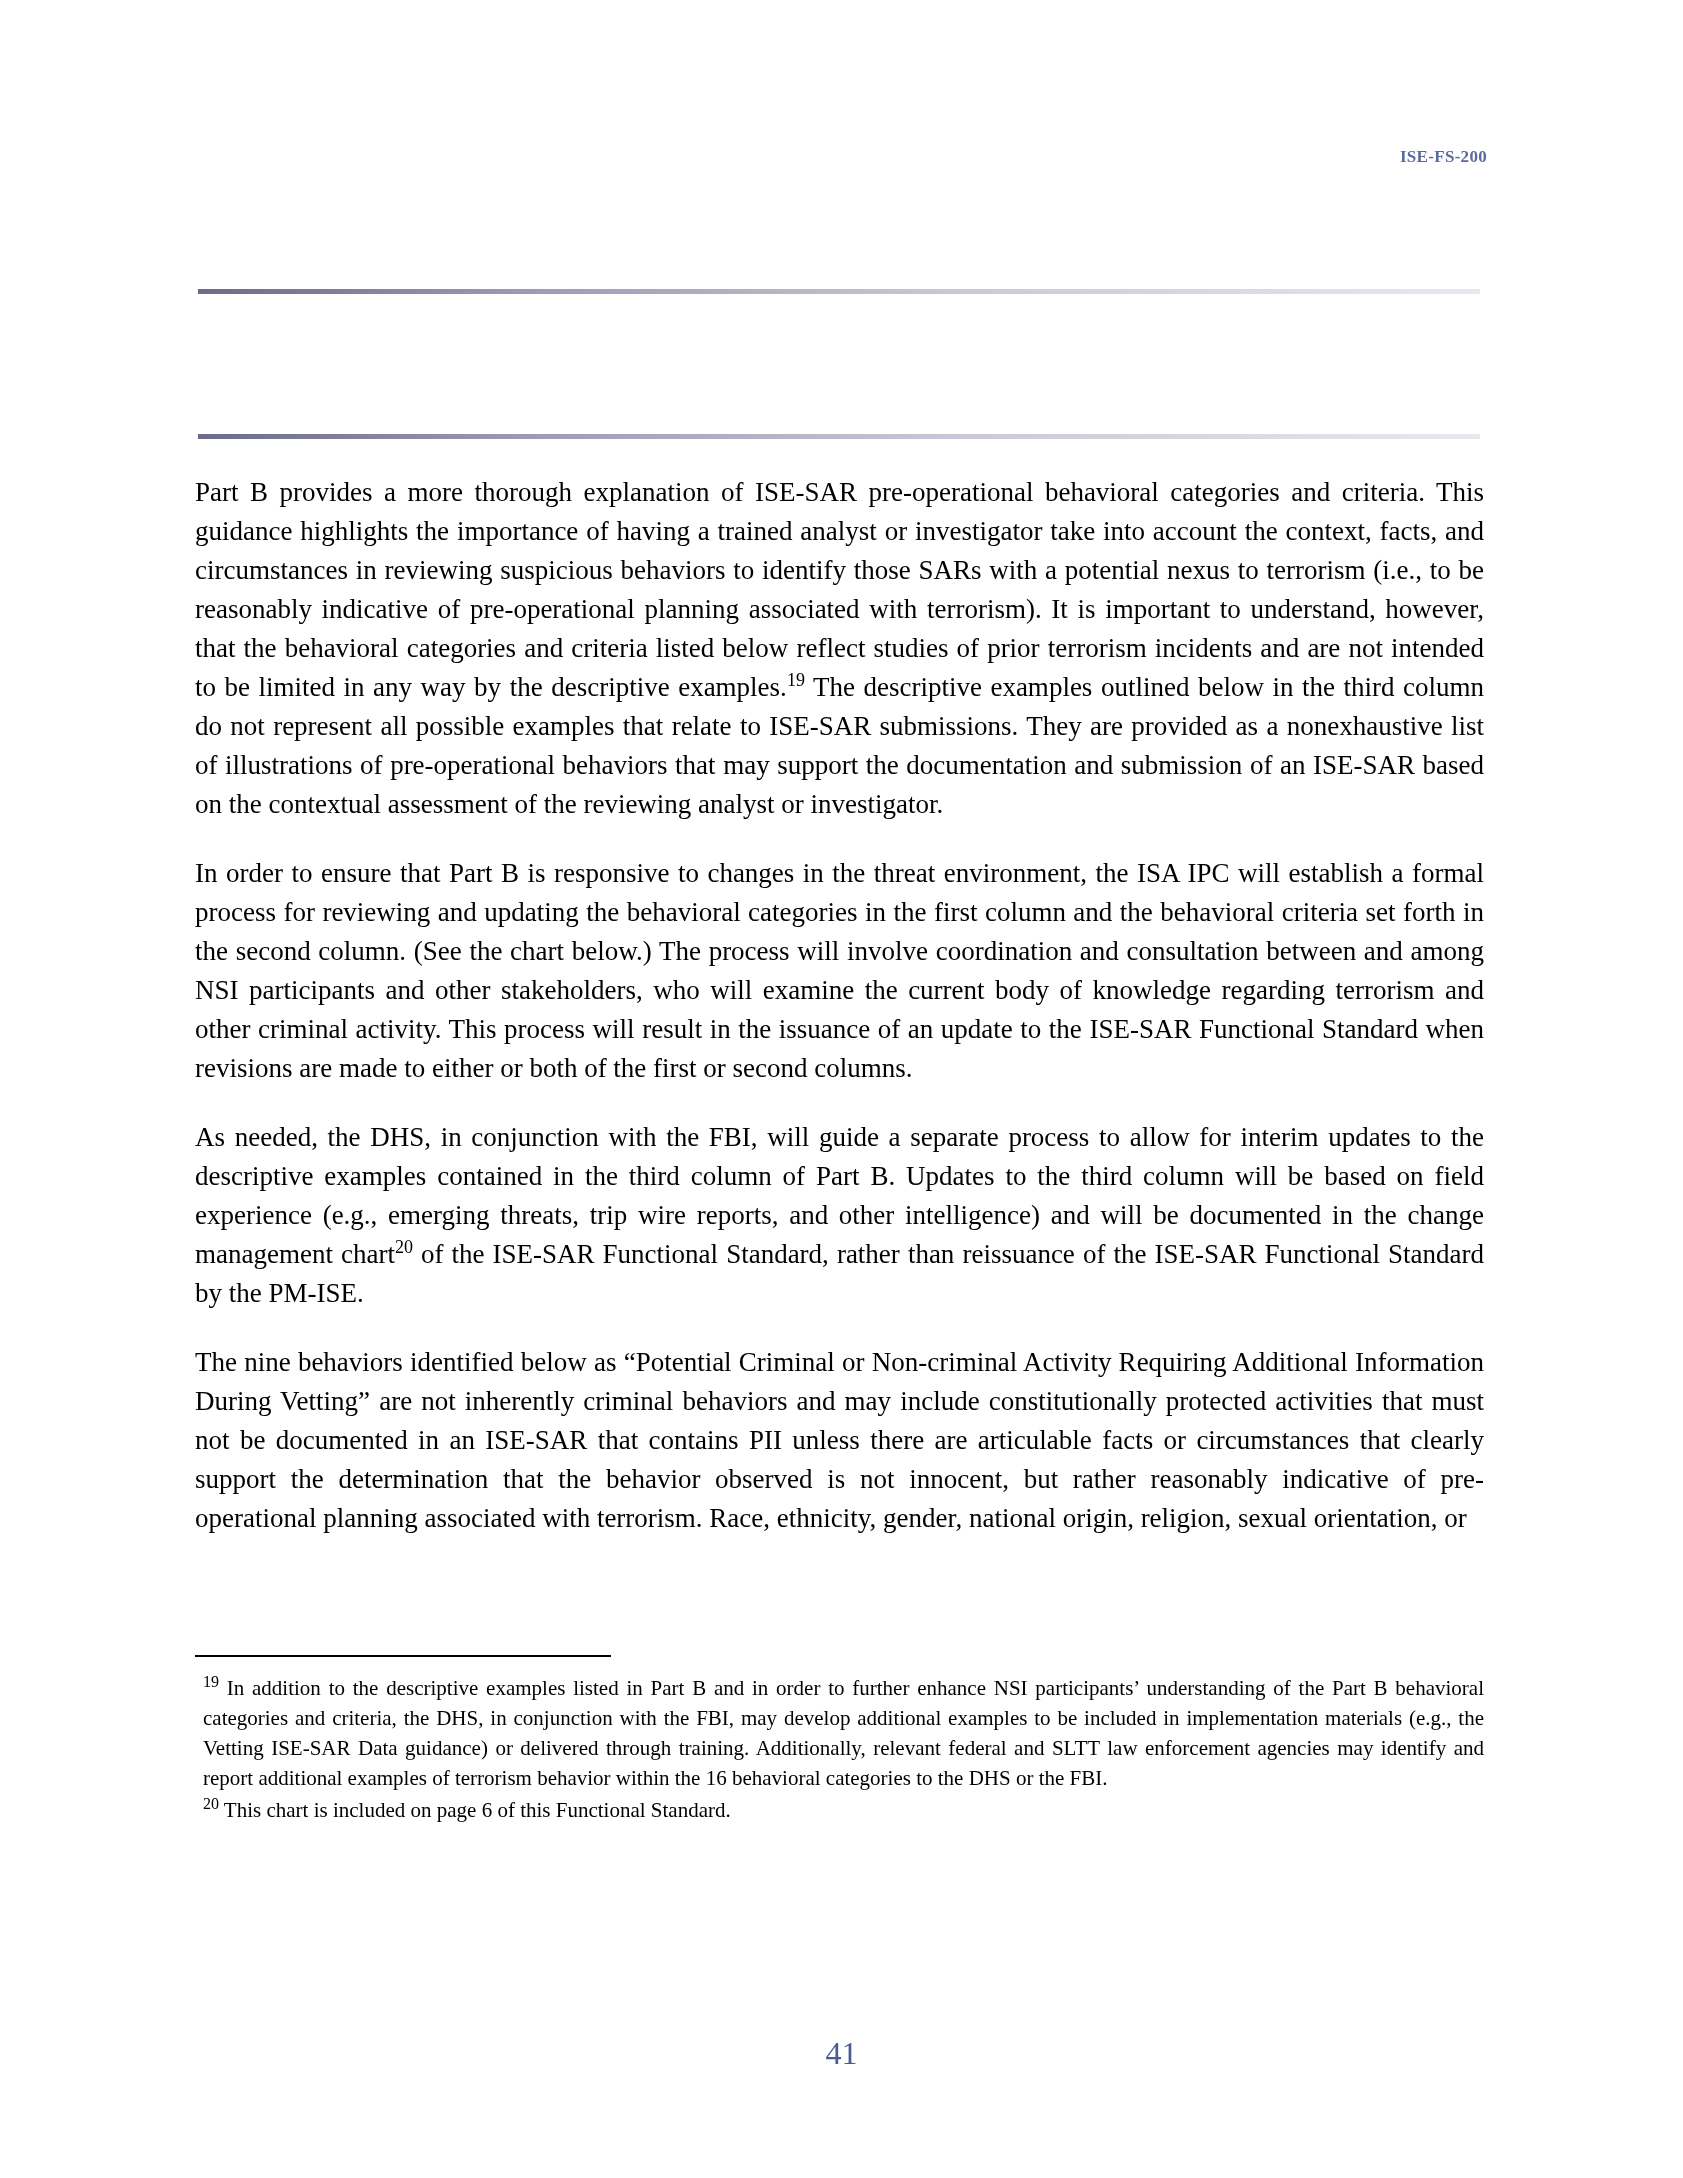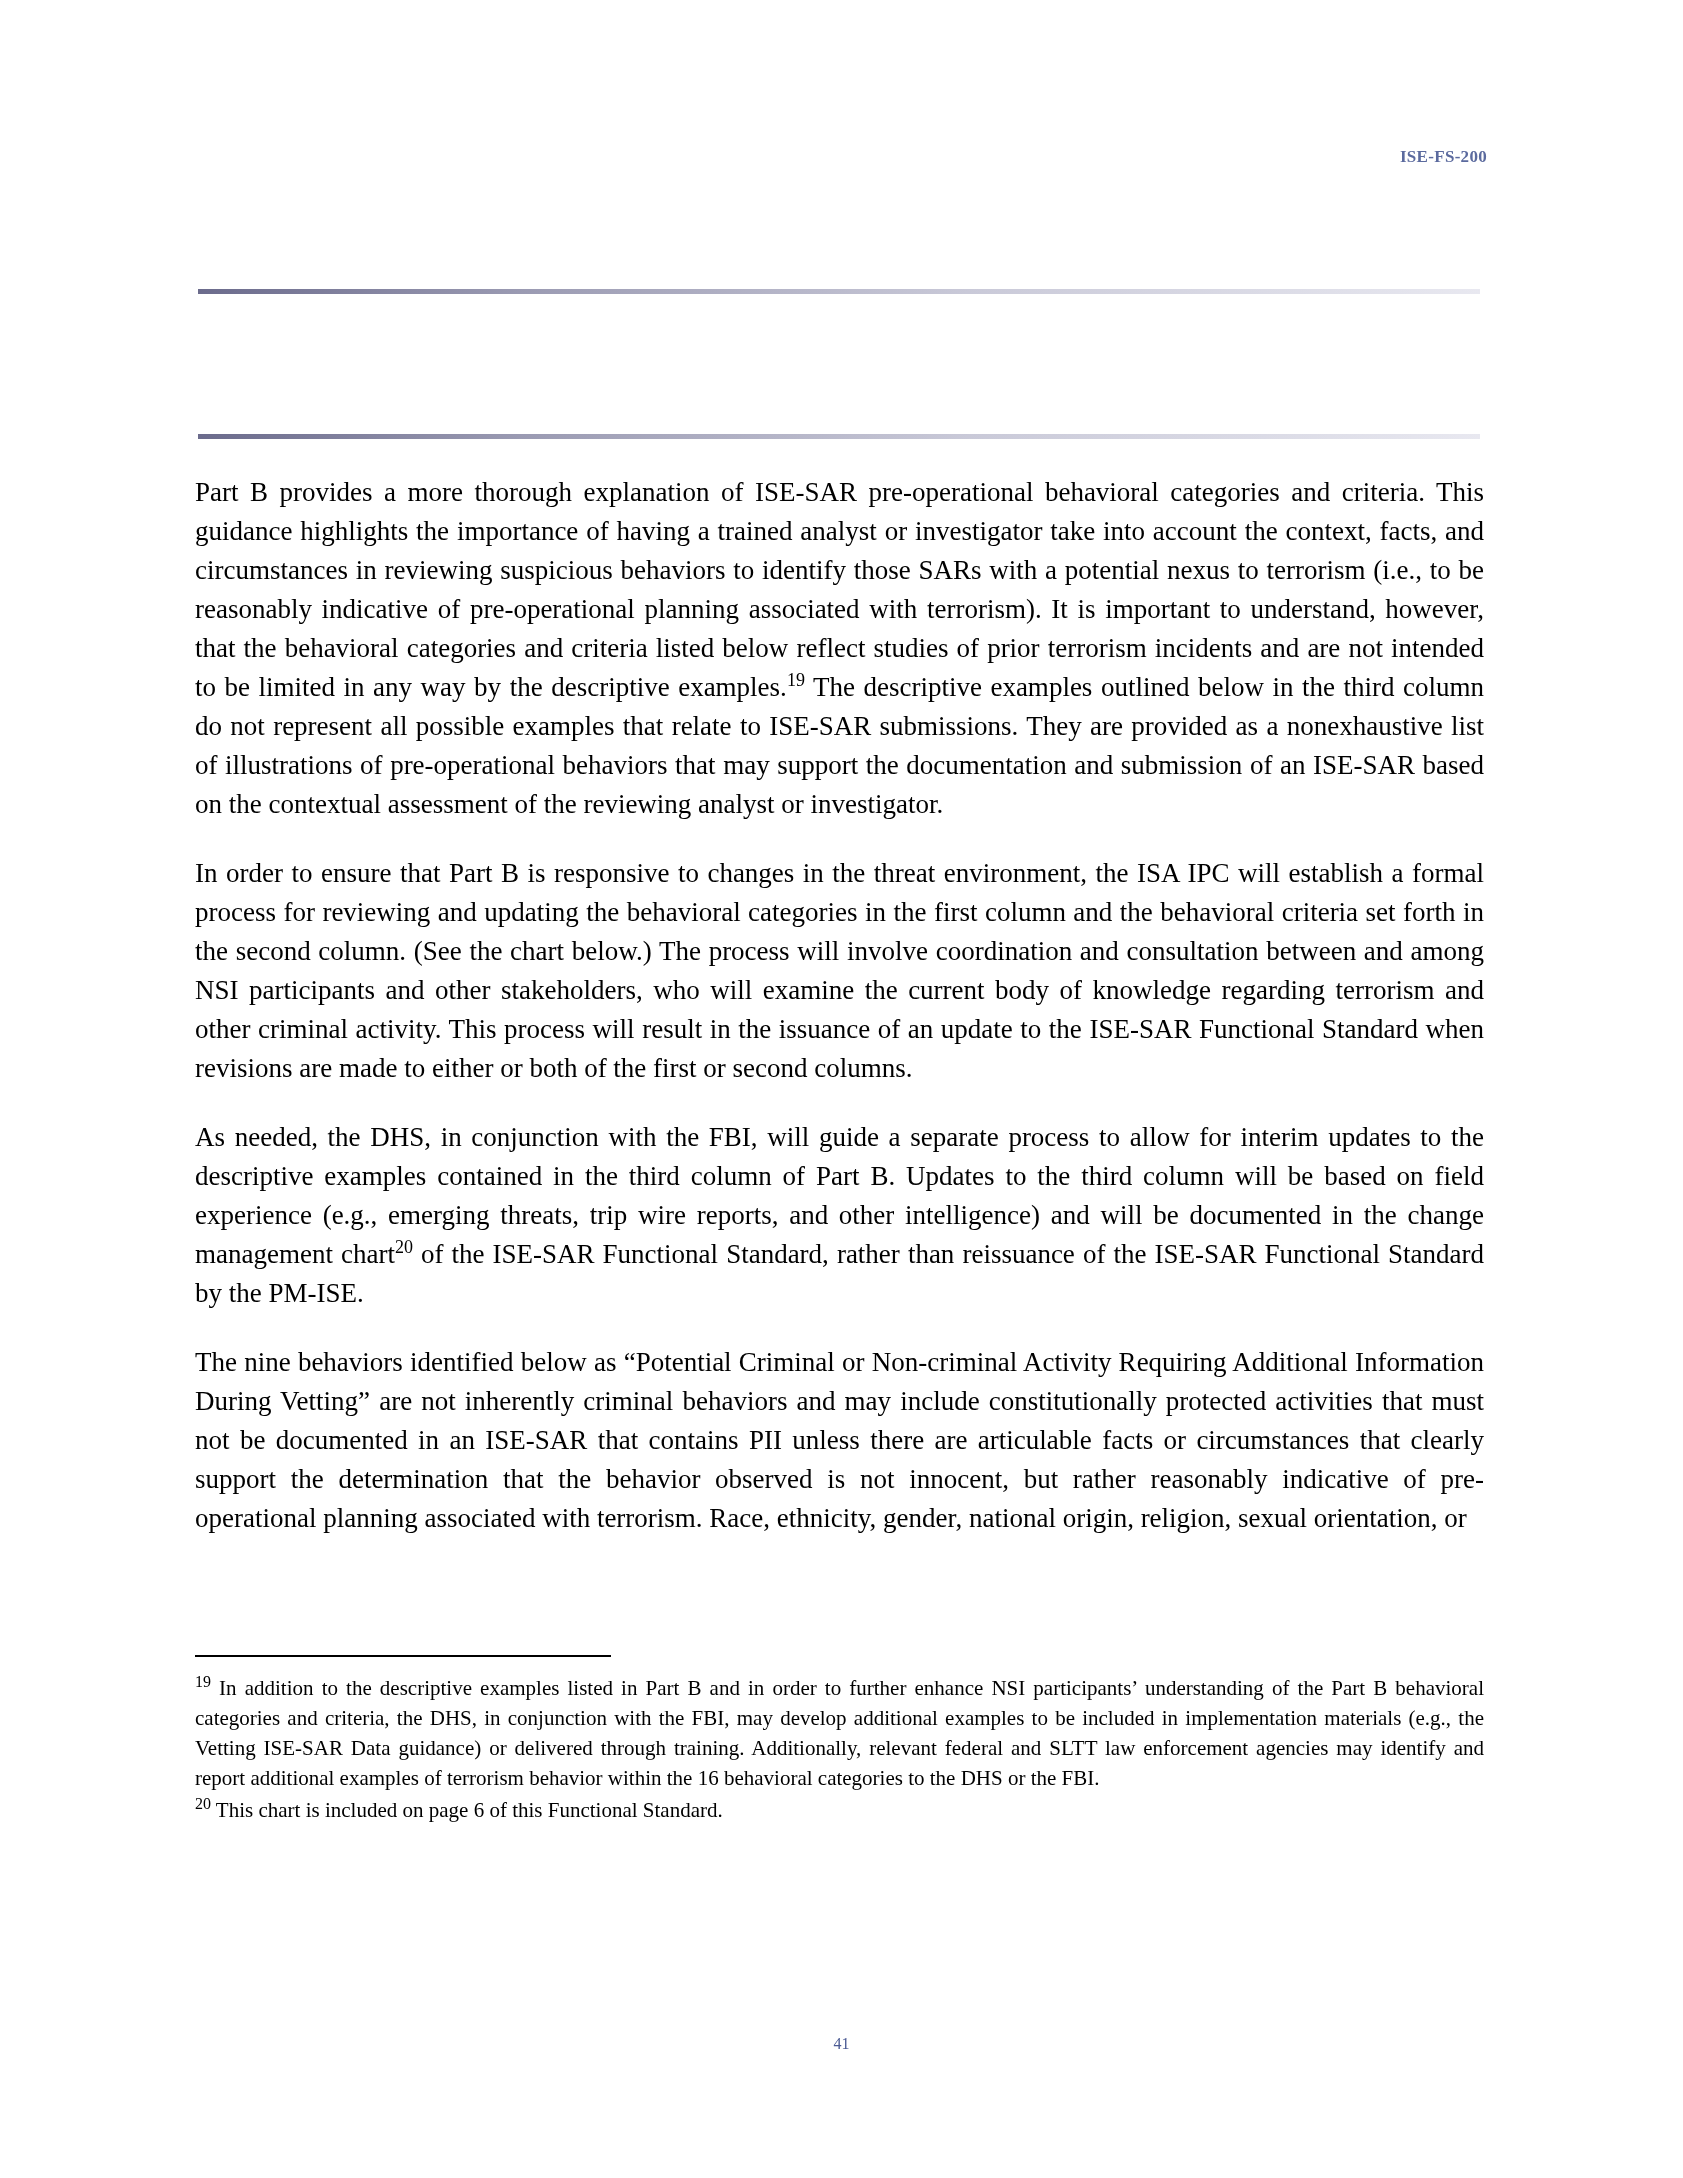--- a/index.html
+++ b/index.html
@@ -90,35 +90,35 @@
     position: absolute;
     left: 195px;
     top: 1673px;
     width: 1289px;
   }
   .footnote {
     font-size: 21px;
     line-height: 30px;
     text-align: justify;
     text-justify: inter-word;
-    margin: 0 0 2px 0;
+    margin: 0 0 2px 8px;
     font-family: "Liberation Serif", serif;
   }
   .fn-marker {
     font-size: 16px;
     vertical-align: super;
     line-height: 0;
   }
   .page-number {
     position: absolute;
     left: 0;
     top: 2035px;
     width: 1683px;
     text-align: center;
-    font-size: 16px;
+    font-size: 32px;
     color: #4a5a93;
     font-family: "Liberation Serif", serif;
   }
 </style>
 </head>
 <body>
 
 <div class="page">
 
   <div class="doc-id">ISE-FS-200</div>

